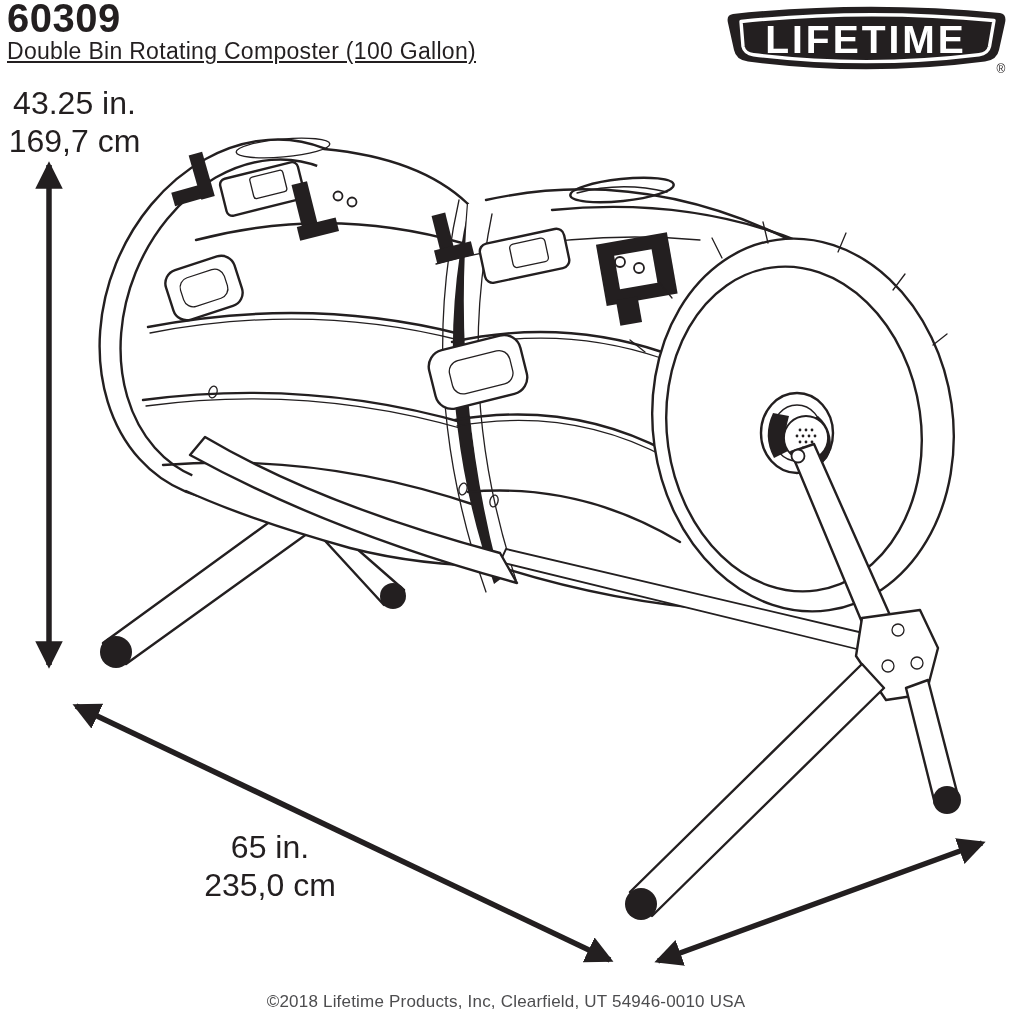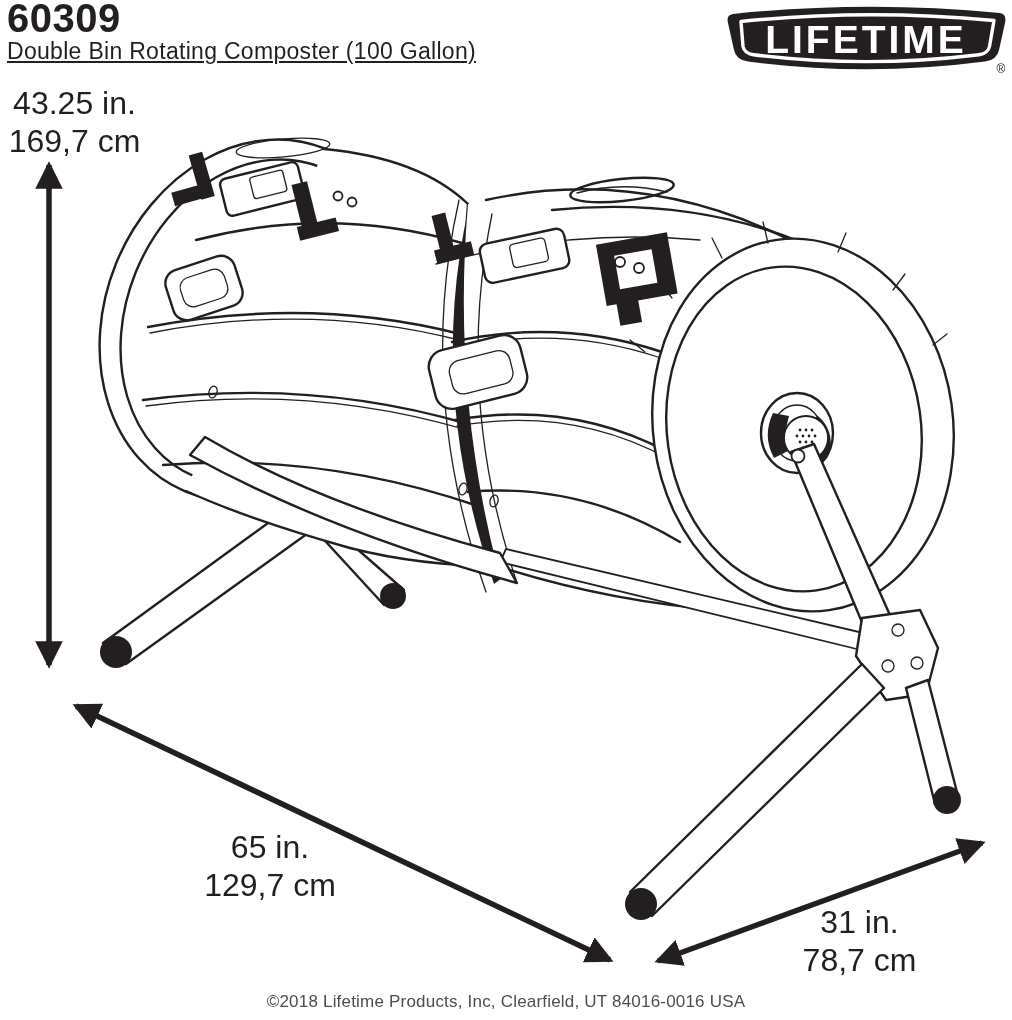--- a/index.html
+++ b/index.html
@@ -205,22 +205,18 @@
   <div class="abs" id="model-number">60309</div>
   <div class="abs" id="product-name">Double Bin Rotating Composter (100 Gallon)</div>
 
   <div class="abs dim-label" id="dim-height">
     <div>43.25 in.</div>
     <div>169,7 cm</div>
   </div>
 
   <div class="abs dim-label" id="dim-width">
     <div>65 in.</div>
-    <div>129,7 cm</div>
+    <div>235,0 cm</div>
   </div>
 
-  <div class="abs dim-label" id="dim-depth">
-    <div>31 in.</div>
-    <div>78,7 cm</div>
-  </div>
-
-  <div class="abs" id="footer-copyright">©2018 Lifetime Products, Inc, Clearfield, UT 84016-0016 USA</div>
+
+  <div class="abs" id="footer-copyright">©2018 Lifetime Products, Inc, Clearfield, UT 54946-0010 USA</div>
 </div>
 
 </body></html>

